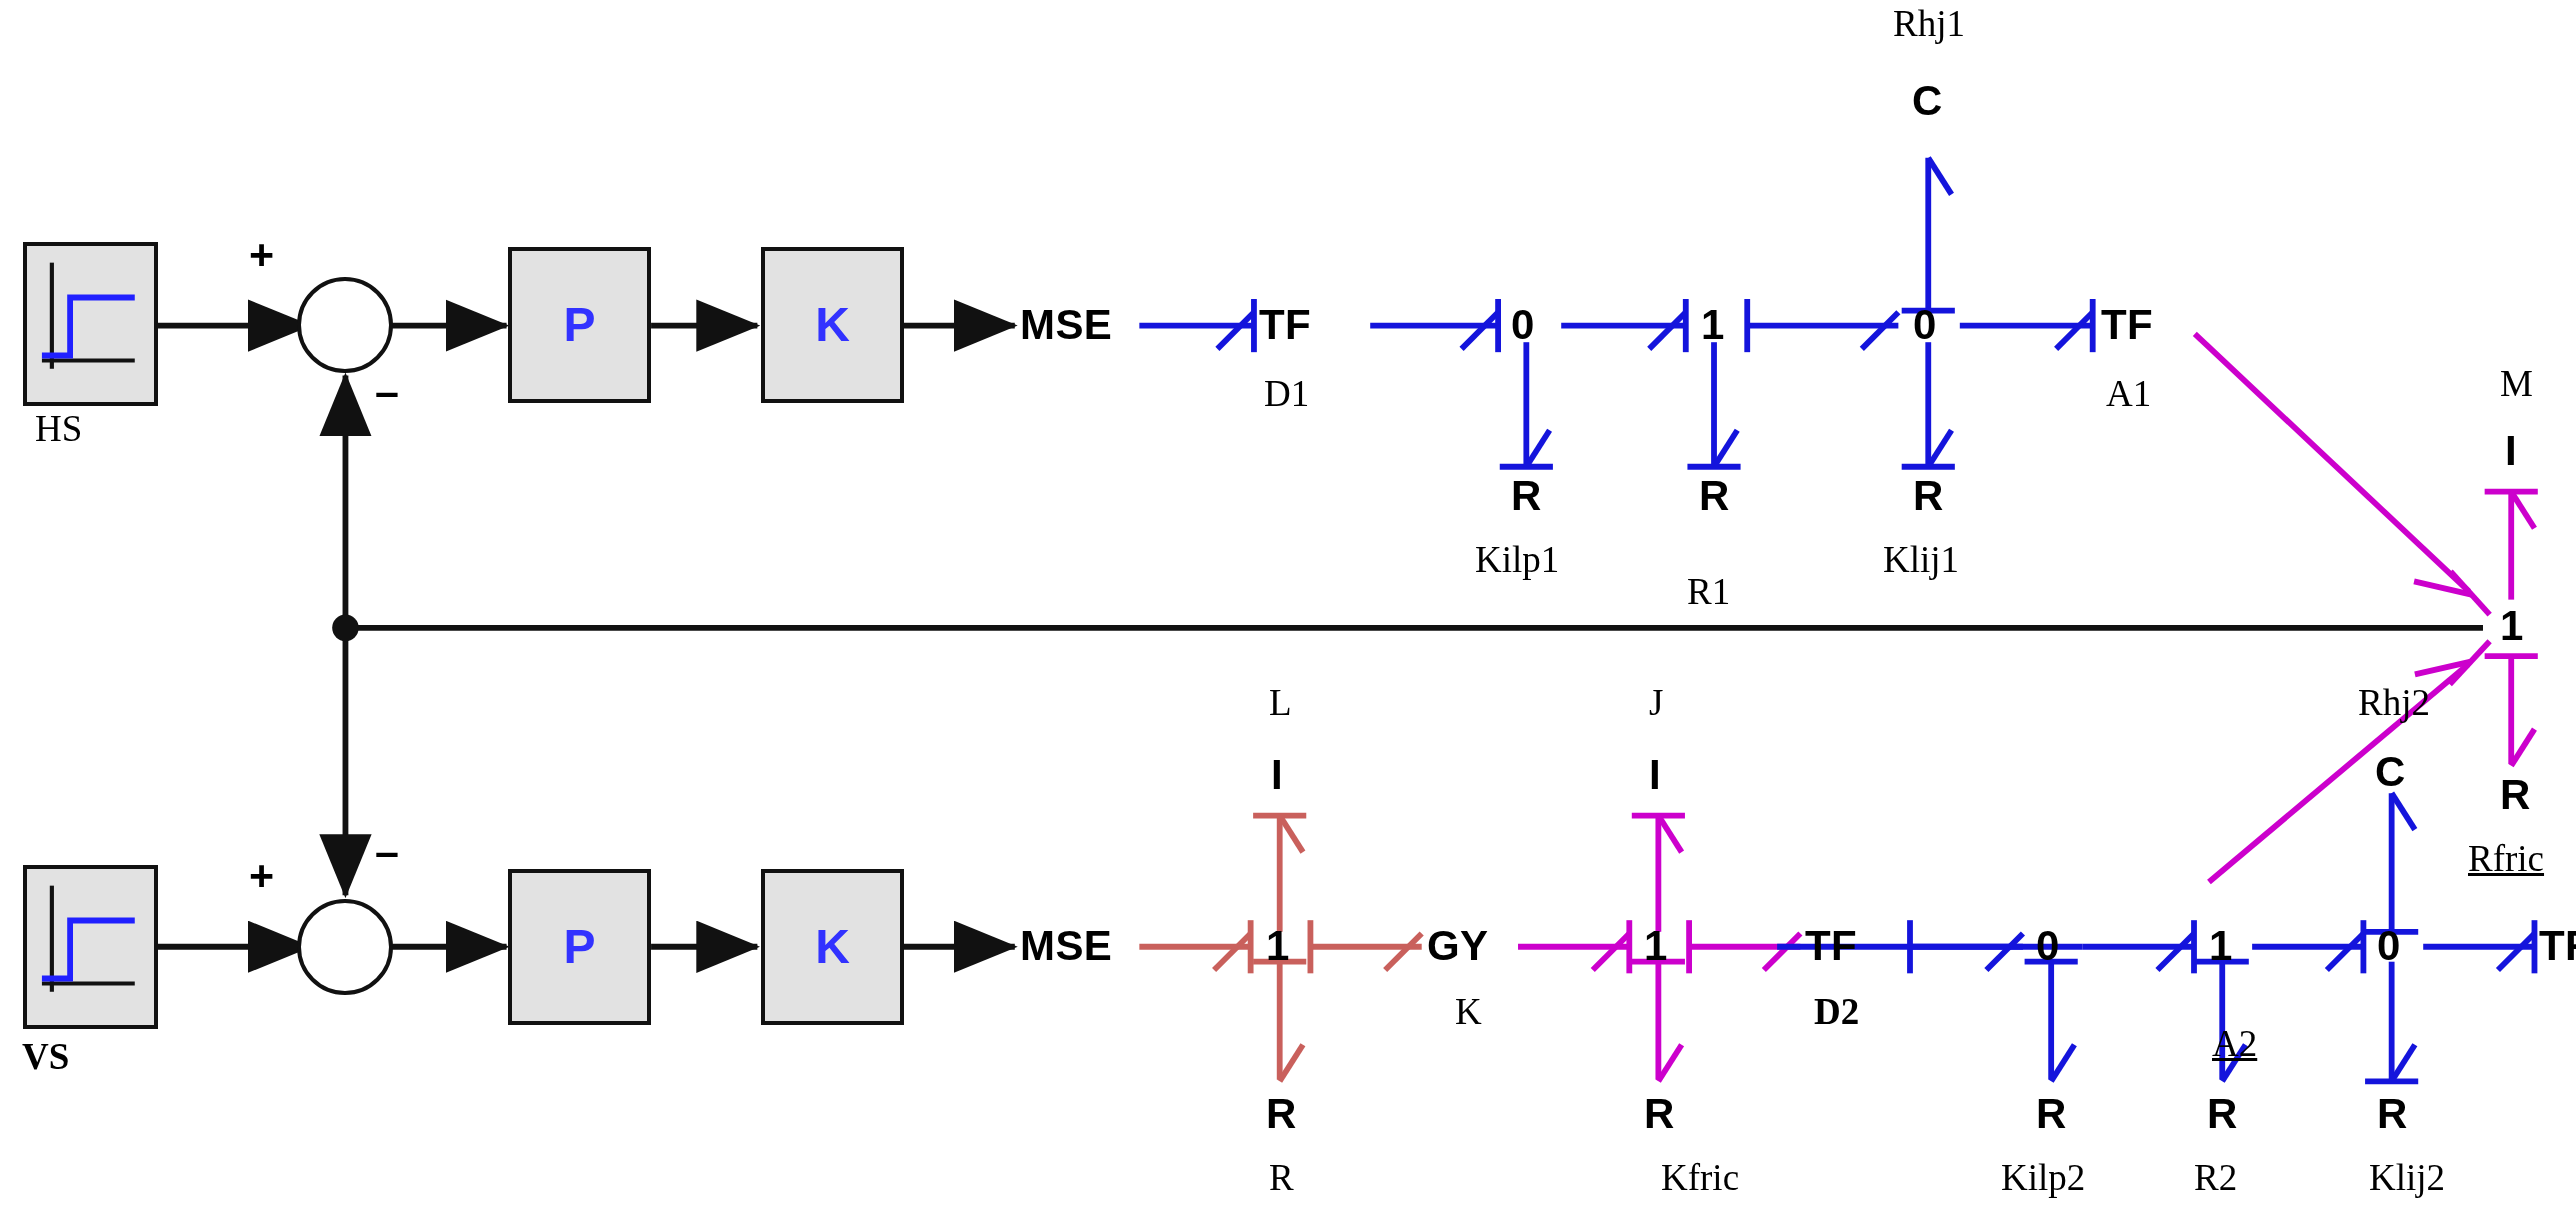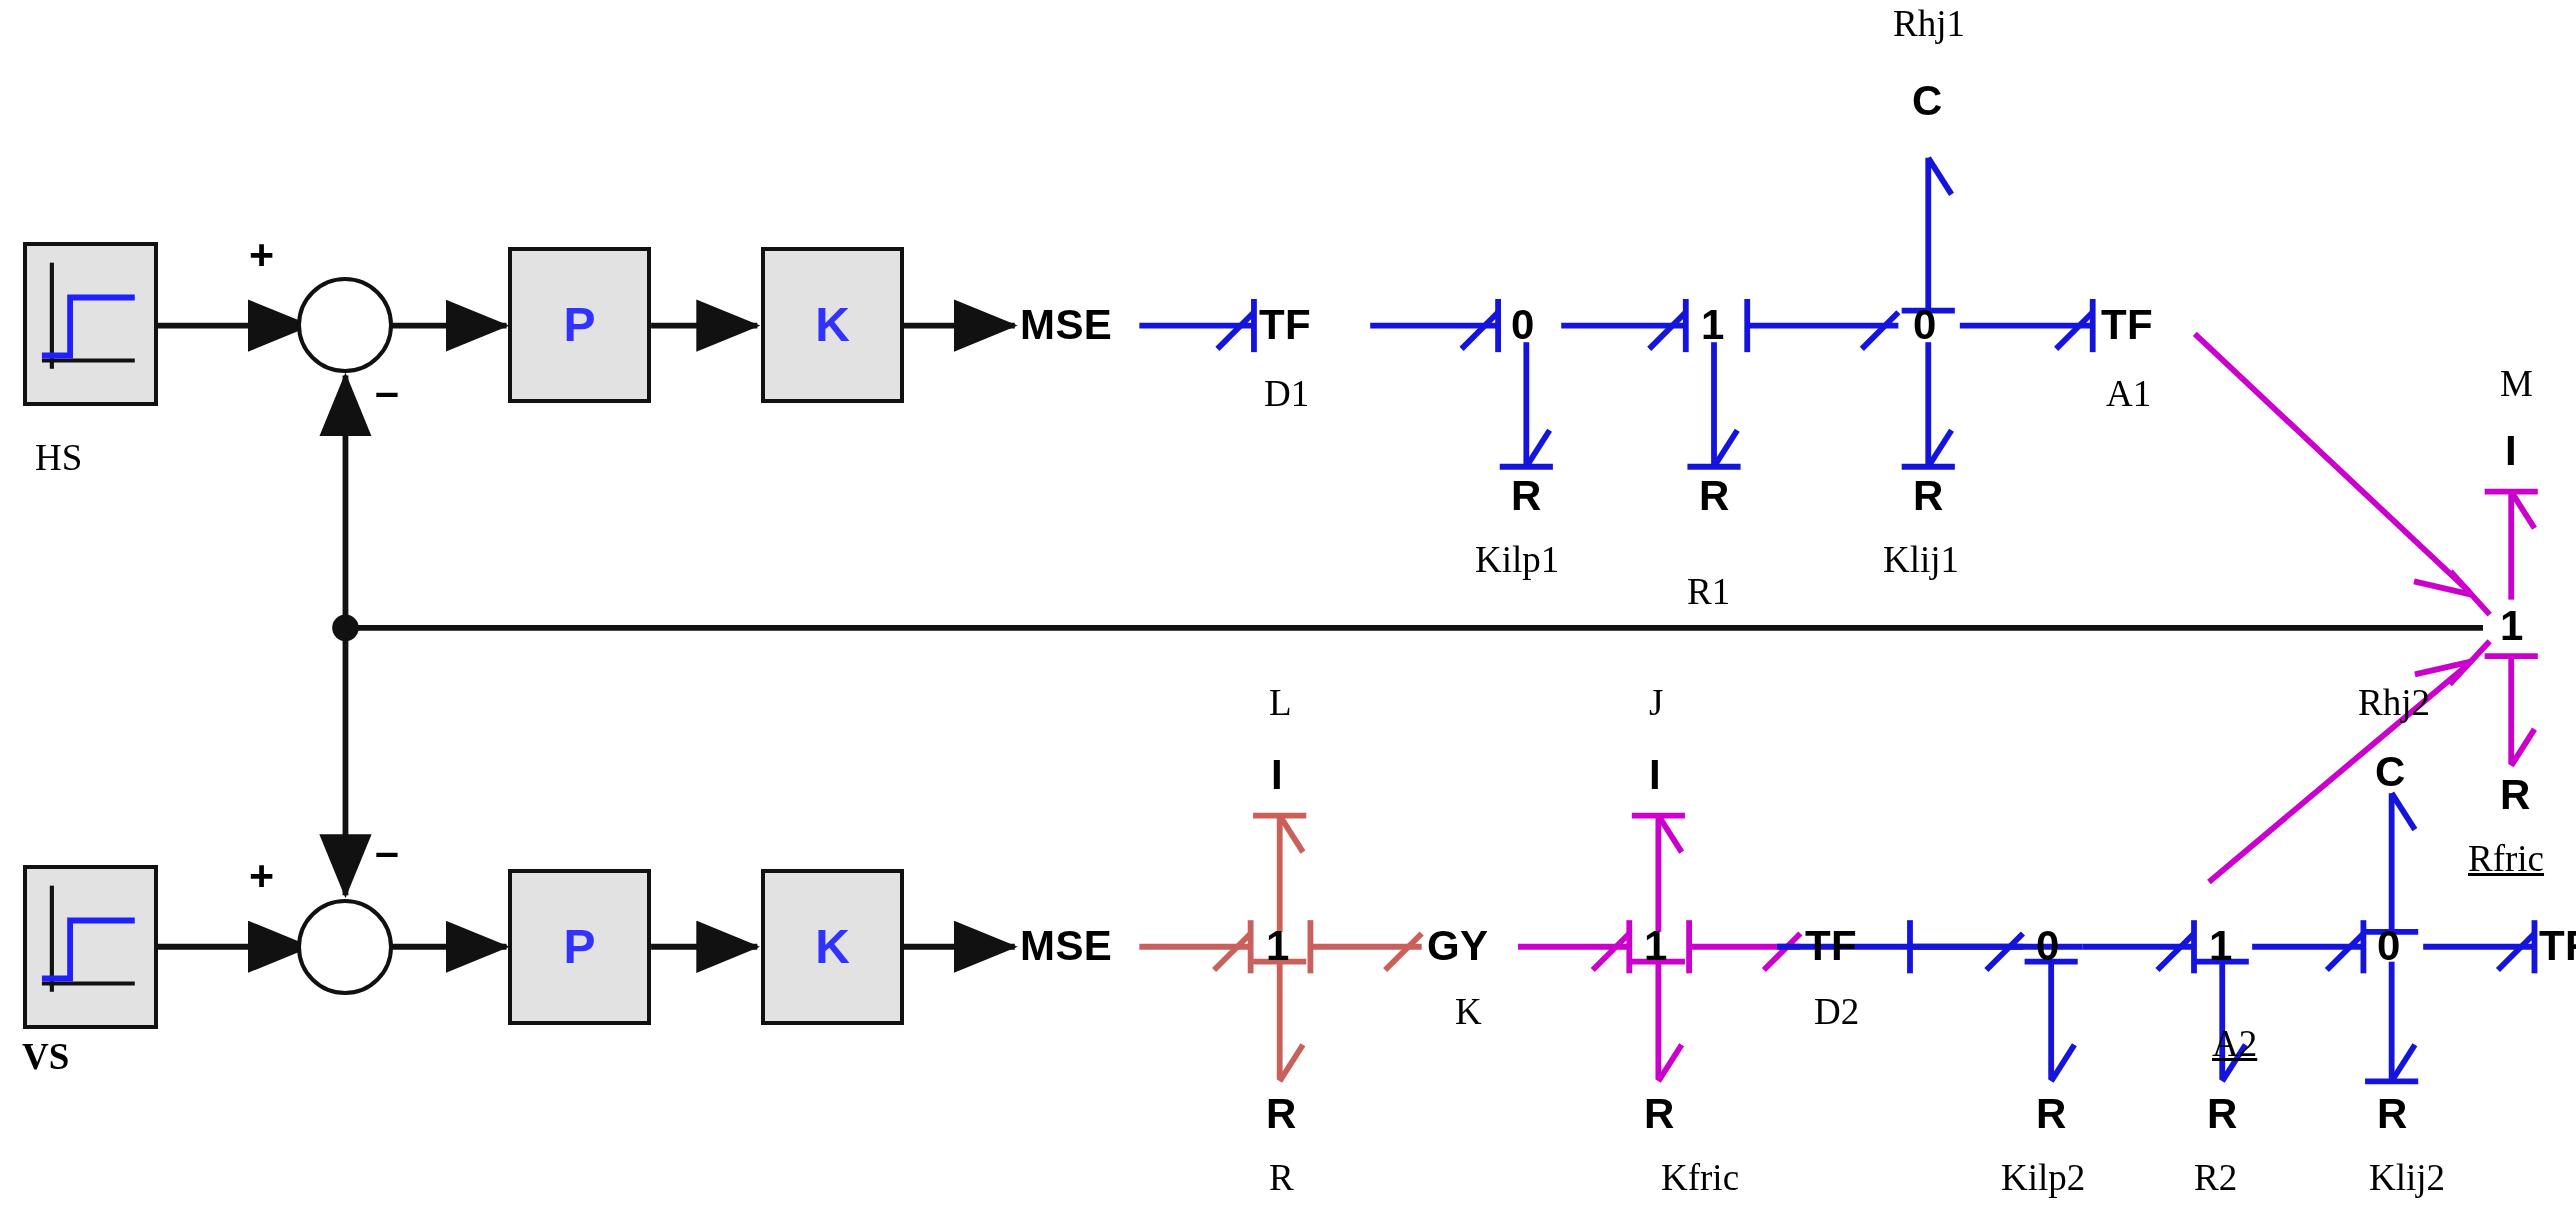--- a/index.html
+++ b/index.html
@@ -250,21 +250,21 @@
     </g>
   </svg>
 
   <div class="block" style="left:23px; top:242px; width:135px; height:164px;">
     <svg class="step-svg" width="126" height="156" viewBox="0 0 152 188">
       <line x1="30" y1="20" x2="30" y2="148" stroke="#111111" stroke-width="5"></line>
       <line x1="18" y1="138" x2="130" y2="138" stroke="#111111" stroke-width="5"></line>
       <polyline points="18,132 52,132 52,62 130,62" fill="none" stroke="#2020ff" stroke-width="7"></polyline>
     </svg>
   </div>
-  <div class="lbl param" style="left:35px; top:439px;">HS</div>
+  <div class="lbl param" style="left:35px; top:410px;">HS</div>
 
   <div class="block" style="left:23px; top:865px; width:135px; height:164px;">
     <svg class="step-svg" width="126" height="156" viewBox="0 0 152 188">
       <line x1="30" y1="20" x2="30" y2="148" stroke="#111111" stroke-width="5"></line>
       <line x1="18" y1="138" x2="130" y2="138" stroke="#111111" stroke-width="5"></line>
       <polyline points="18,132 52,132 52,62 130,62" fill="none" stroke="#2020ff" stroke-width="7"></polyline>
     </svg>
   </div>
   <div class="lbl param" style="left:22px; top:1038px;font-weight:bold;">VS</div>
 
@@ -319,21 +319,21 @@
   <div class="lbl elem" style="left:1020px; top:925px;">MSE</div>
 
   <div class="lbl elem" style="left:1266px; top:925px;">1</div>
 
   <div class="lbl elem" style="left:1427px; top:925px;">GY</div>
   <div class="lbl param" style="left:1455px; top:993px;">K</div>
 
   <div class="lbl elem" style="left:1644px; top:925px;">1</div>
 
   <div class="lbl elem" style="left:1805px; top:925px;">TF</div>
-  <div class="lbl param" style="left:1814px; top:993px;">D2</div>
+  <div class="lbl param" style="left:1814px; top:993px;font-weight:bold;">D2</div>
 
   <div class="lbl elem" style="left:2036px; top:925px;">0</div>
 
   <div class="lbl elem" style="left:2209px; top:925px;">1</div>
 
   <div class="lbl elem" style="left:2377px; top:925px;">0</div>
 
   <div class="lbl elem" style="left:2539px; top:925px;">TF</div>
   <div class="lbl param" style="left:2212px; top:1025px;text-decoration:underline;">A2</div>
 

